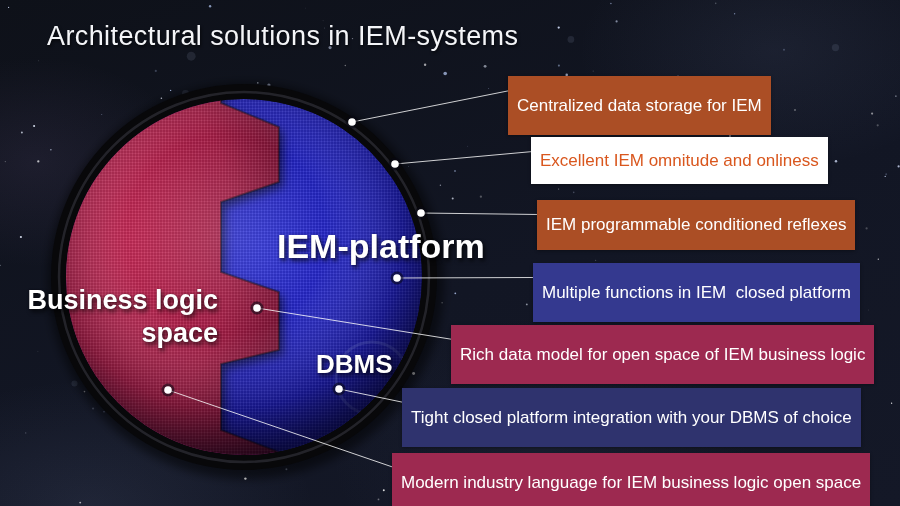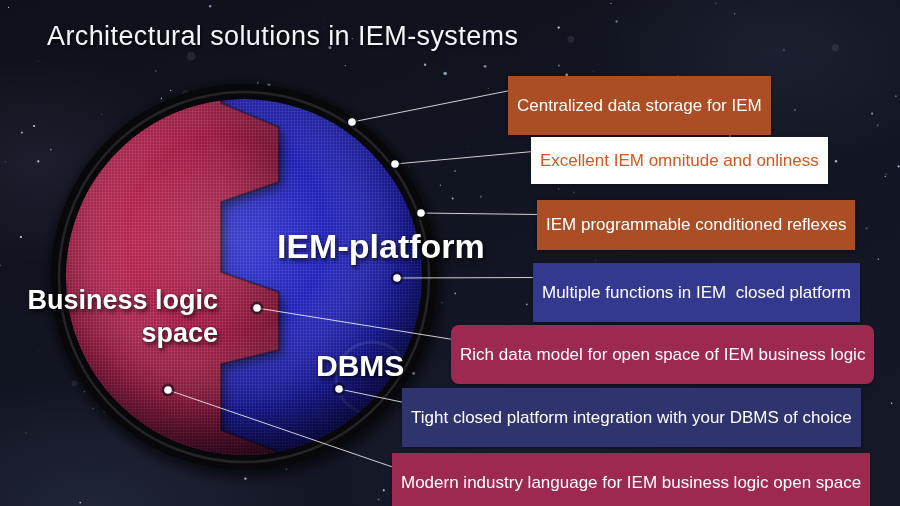--- a/index.html
+++ b/index.html
@@ -19,21 +19,21 @@
     position:absolute;left:47px;top:21px;margin:0;
     font-size:27px;font-weight:500;letter-spacing:.4px;color:#f4f5f8;
     text-shadow:1px 2px 3px rgba(0,0,0,.6);
   }
   .sphere-label{
     position:absolute;color:#fff;font-weight:bold;
     text-shadow:2px 3px 4px rgba(0,0,0,.65), 0 0 2px rgba(0,0,0,.4);
   }
   .sphere-label.bl{left:26px;top:284px;width:192px;text-align:right;font-size:27px;line-height:33px;}
   .sphere-label.plat{left:277px;top:227px;font-size:34px;}
-  .sphere-label.dbms{left:316px;top:349px;font-size:30px;}
+  .sphere-label.dbms{left:316px;top:349px;font-size:26px;}
   .callout{
     position:absolute;height:29px;display:inline-flex;align-items:center;
     padding:15px 9px;font-size:17px;white-space:pre;
     box-shadow:0 1px 3px rgba(0,0,0,.35);
   }
   .callout-line{stroke:#ffffff;stroke-opacity:.8;stroke-width:1;}
   .dot-halo{fill:rgba(8,8,18,.55);}
   .dot-core{fill:#ffffff;}
 </style>
 </head>
@@ -303,17 +303,17 @@
     <div>Business logic</div>
     <div>space</div>
   </div>
   <div class="sphere-label plat">IEM-platform</div>
   <div class="sphere-label dbms">DBMS</div>
 
   <div class="callout" style="left: 508px; top: 76px; height: 29px; background: rgb(171, 78, 37); color: rgb(255, 255, 255);"><span>Centralized data storage for IEM</span></div>
   <div class="callout" style="left: 531px; top: 137px; height: 17px; background: rgb(255, 255, 255); color: rgb(217, 87, 30);"><span>Excellent IEM omnitude and onliness</span></div>
   <div class="callout" style="left: 537px; top: 200px; height: 20px; background: rgb(171, 78, 37); color: rgb(255, 255, 255);"><span>IEM programmable conditioned reflexes</span></div>
   <div class="callout" style="left: 533px; top: 263px; height: 29px; background: rgb(52, 57, 143); color: rgb(255, 255, 255);"><span>Multiple functions in IEM  closed platform</span></div>
-  <div class="callout" style="left: 451px; top: 325px; height: 29px; background: rgb(157, 41, 80); color: rgb(255, 255, 255); border-radius: 8px;"><span>Rich data model for open space of IEM business logic</span></div>
+  <div class="callout" style="left: 451px; top: 325px; height: 29px; background: rgb(157, 41, 80); color: rgb(255, 255, 255);"><span>Rich data model for open space of IEM business logic</span></div>
   <div class="callout" style="left: 392px; top: 453px; height: 29px; background: rgb(157, 41, 80); color: rgb(255, 255, 255);"><span>Modern industry language for IEM business logic open space</span></div>
   <div class="callout" style="left: 402px; top: 388px; height: 29px; background: rgb(47, 51, 110); color: rgb(255, 255, 255);"><span>Tight closed platform integration with your DBMS of choice</span></div>
 
 </div>
 
 </body></html>

